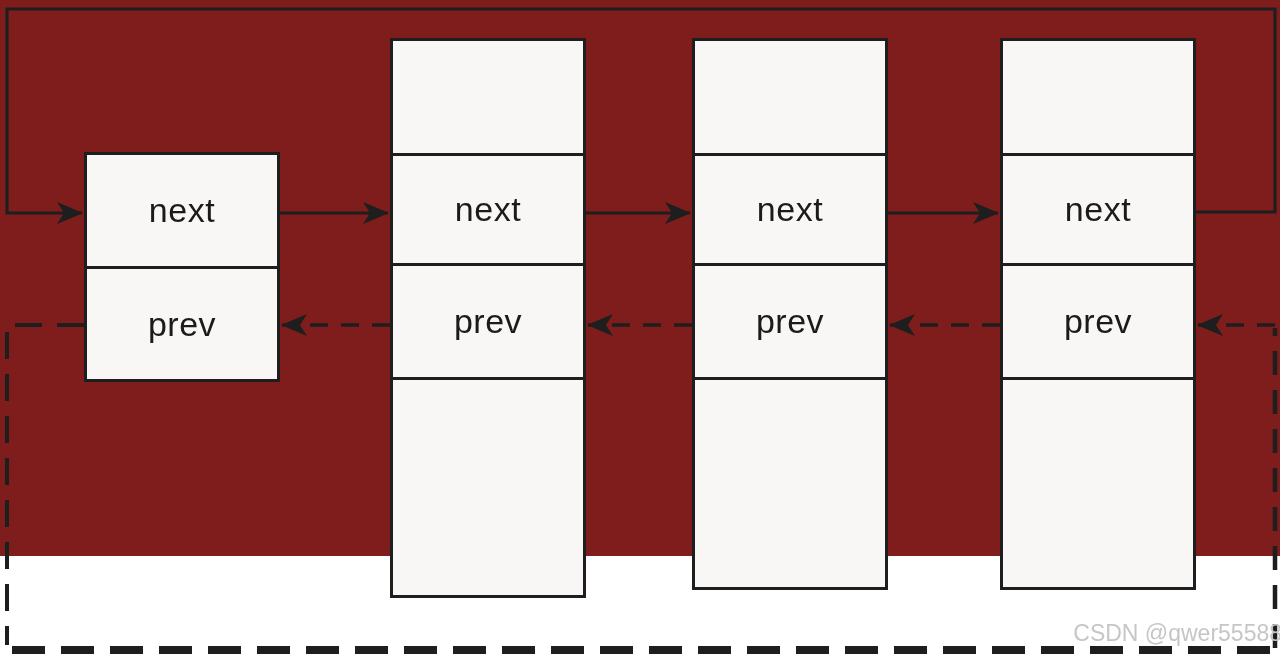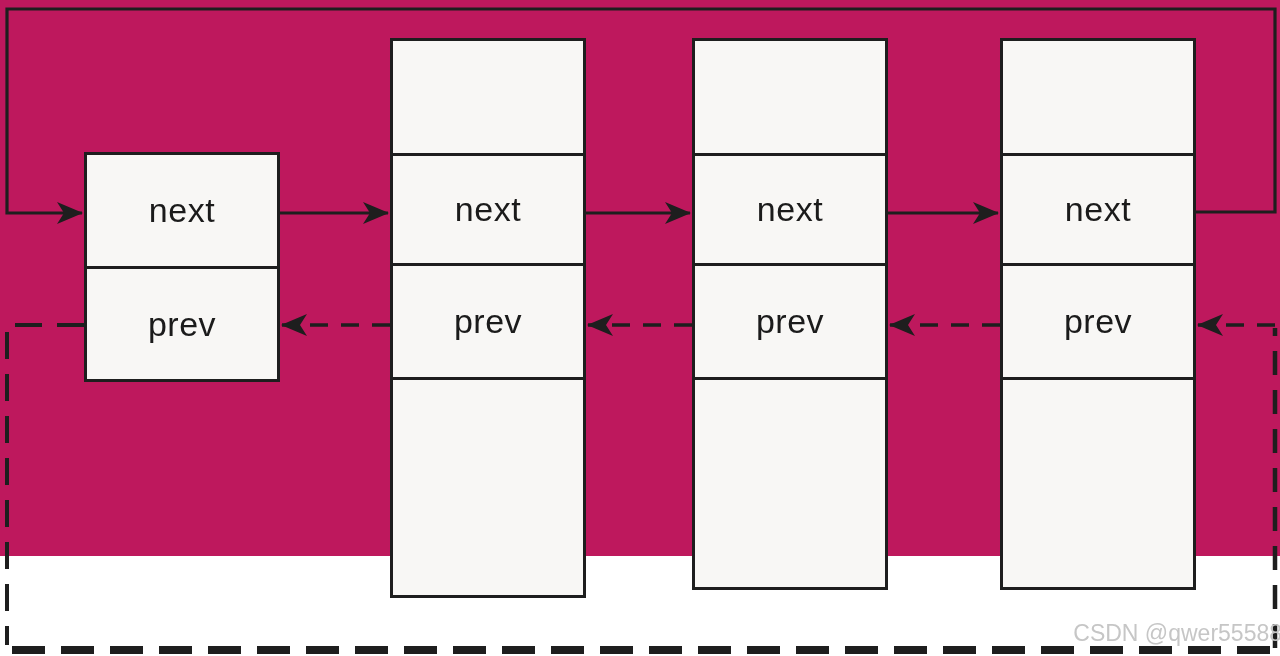--- a/index.html
+++ b/index.html
@@ -8,21 +8,21 @@
     background: #ffffff;
     width: 1280px;
     height: 656px;
     overflow: hidden;
     font-family: "Liberation Sans", "DejaVu Sans", sans-serif;
   }
   .stage {
     position: relative;
     width: 1280px;
     height: 556px;
-    background: #be185d;
+    background: #7f1d1d;
   }
   .connectors {
     position: absolute;
     left: 0; top: 0;
     width: 1280px; height: 656px;
   }
   .node {
     position: absolute;
     box-sizing: border-box;
     border: 3px solid #1e1e1e;

